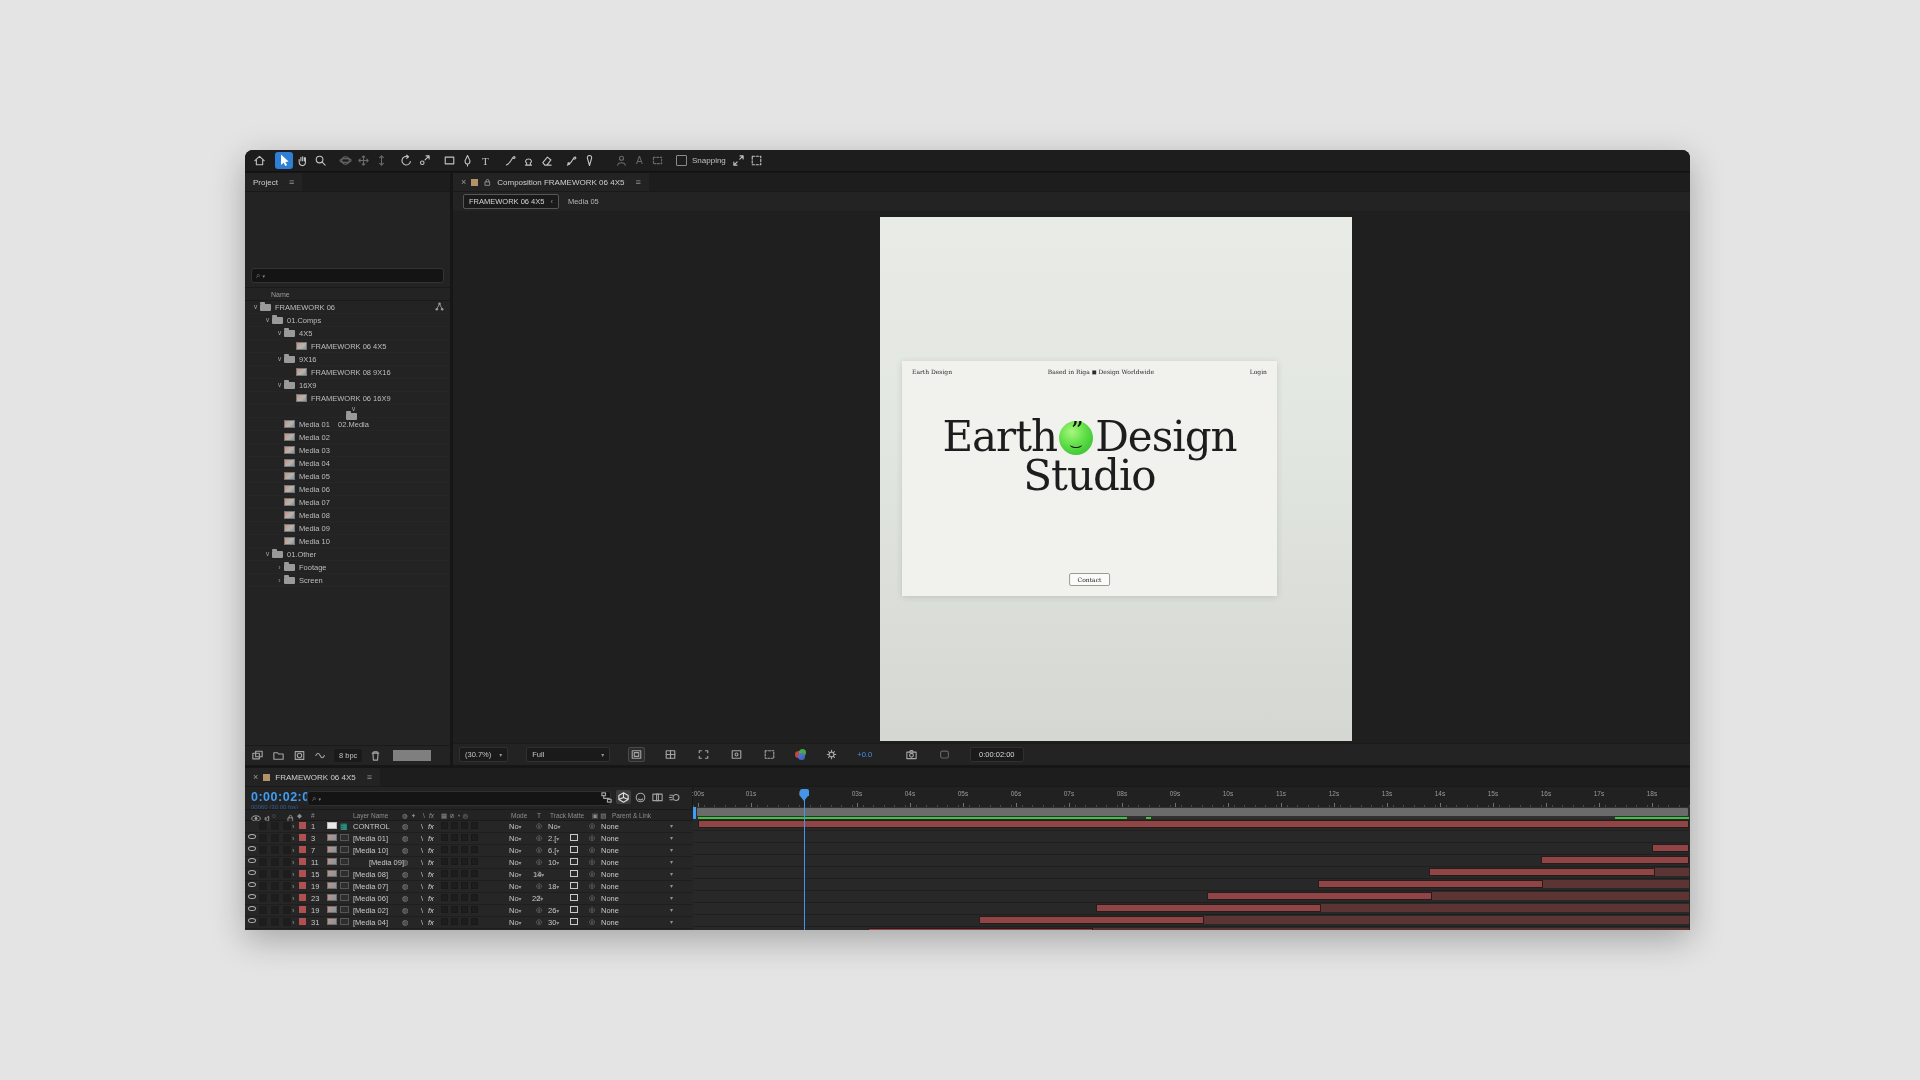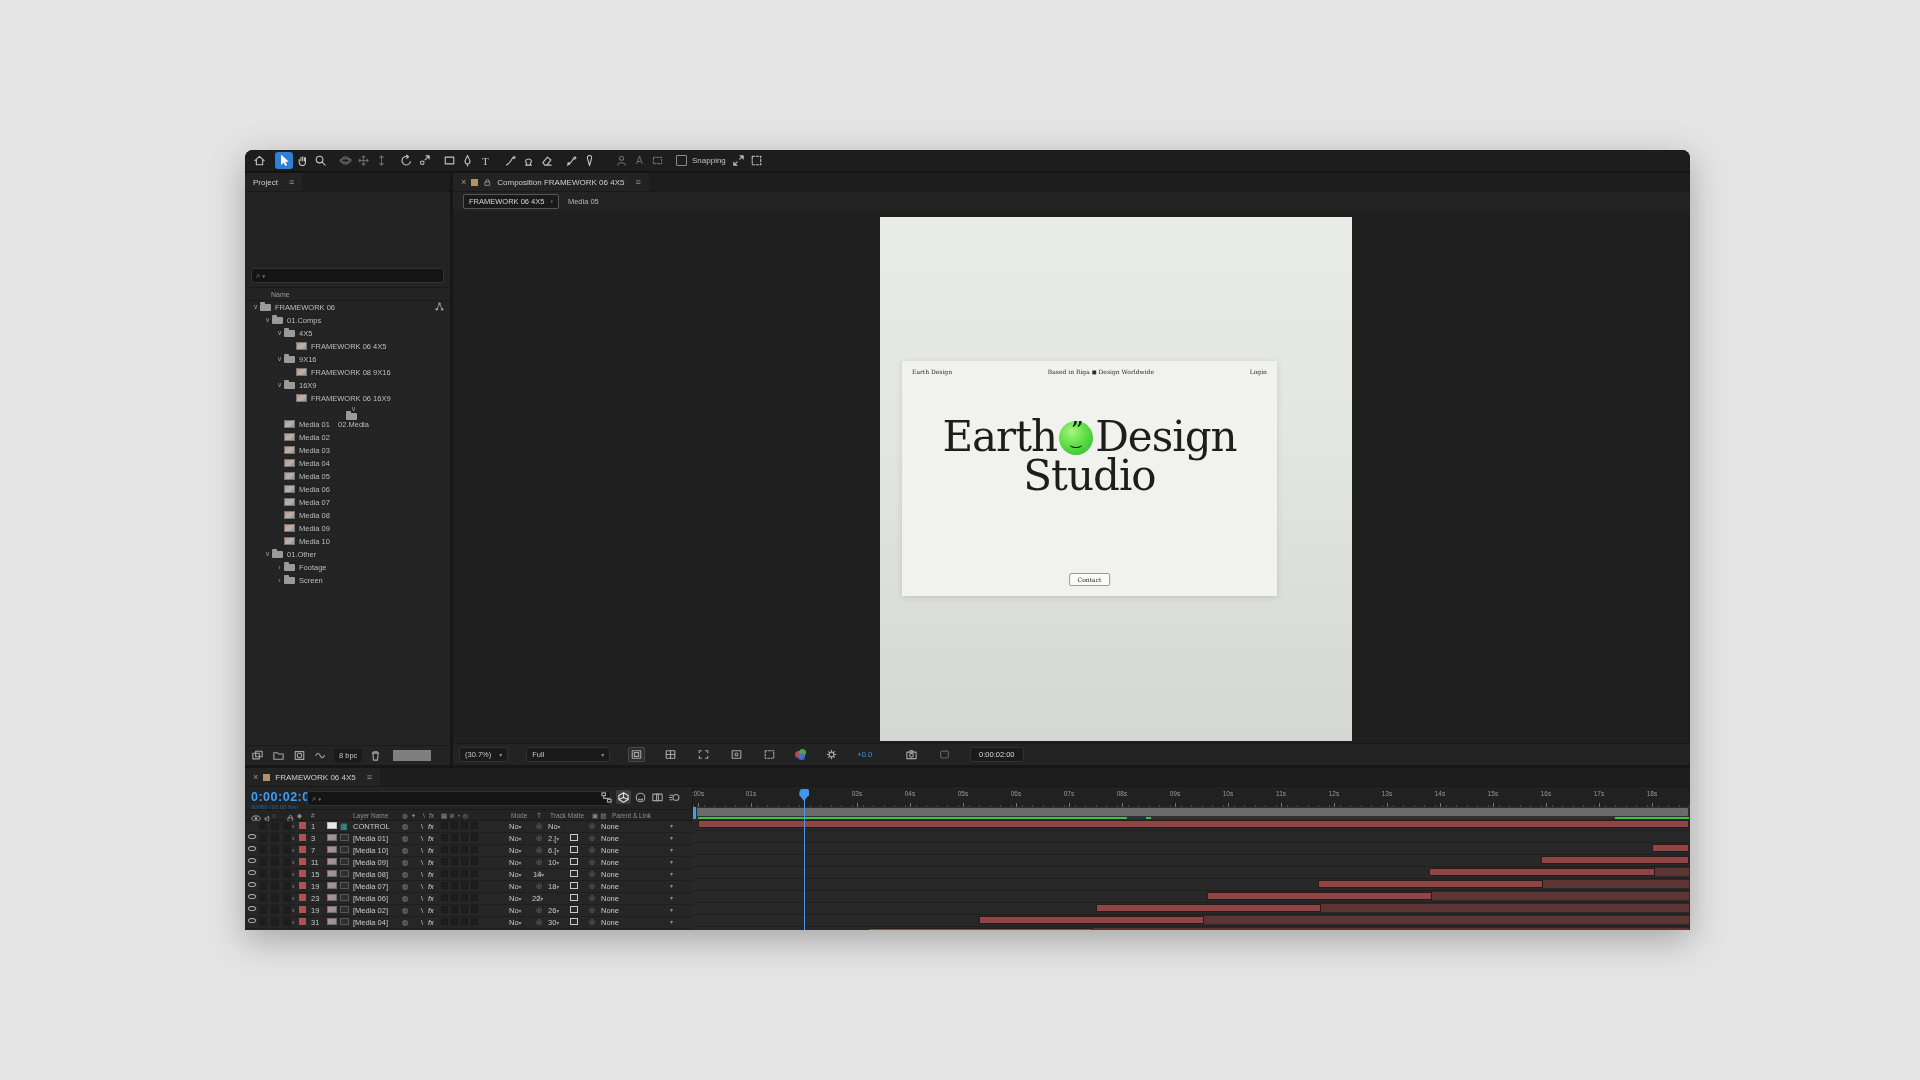--- a/index.html
+++ b/index.html
@@ -679,21 +679,21 @@
               <div class="lrow">
                 <span class="eye"></span>
                 <span style="left:14px;width:8px;height:8px;background:#1d1d1d"></span>
                 <span style="left:26px;width:8px;height:8px;background:#1d1d1d"></span>
                 <span style="left:38px;width:8px;height:8px;background:#1d1d1d"></span>
                 <span style="left:47px;color:#9a9a9a">›</span>
                 <span class="chip"></span>
                 <span style="left:66px">11</span>
                 <span class="thumb"></span>
                 <span class="thumb2"></span>
-                <span style="left:108px">[Media 09]</span>
+                <span style="left:124px">[Media 09]</span>
                 <span style="left:157px;color:#8a8a8a">◍</span>
                 <span style="left:176px;color:#c0c0c0">\</span>
                 <span style="left:183px;font-style:italic;color:#d5d5d5">fx</span>
                 <span class="well" style="left:196px"></span>
                 <span class="well" style="left:206px"></span>
                 <span class="well" style="left:216px"></span>
                 <span class="well" style="left:226px"></span>
                 <span style="left:264px">No <span class="ddv">▾</span></span>
                 <span style="left:291px" class="pick">◎</span>
                 <span style="left:303px">10 <span class="ddv">▾</span></span>

